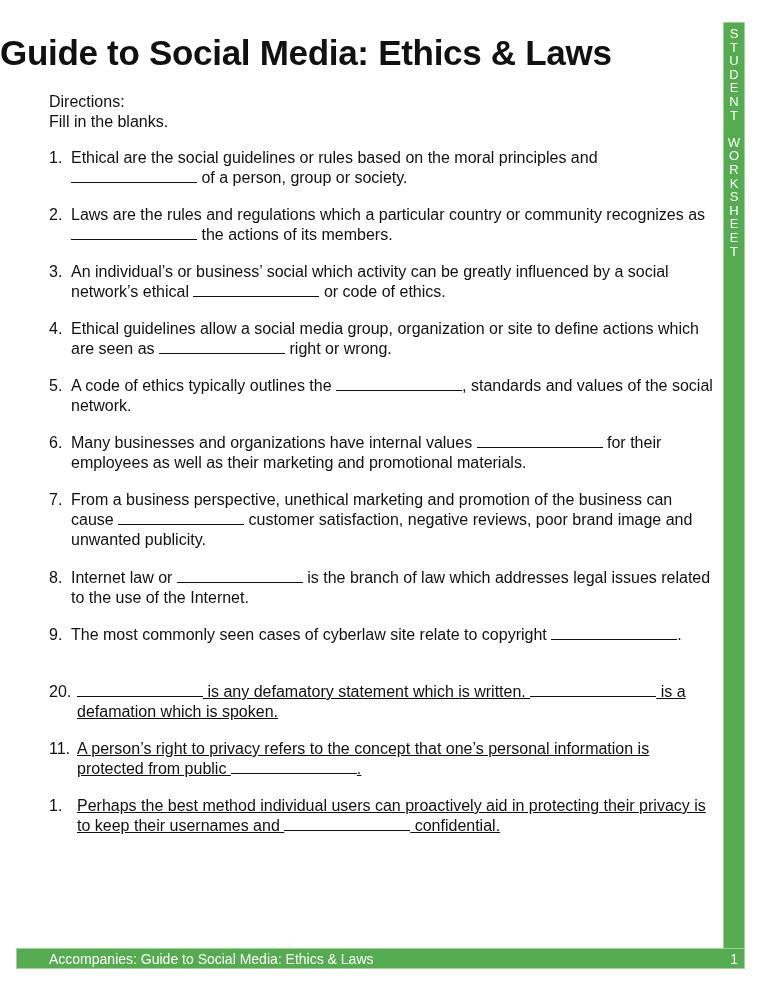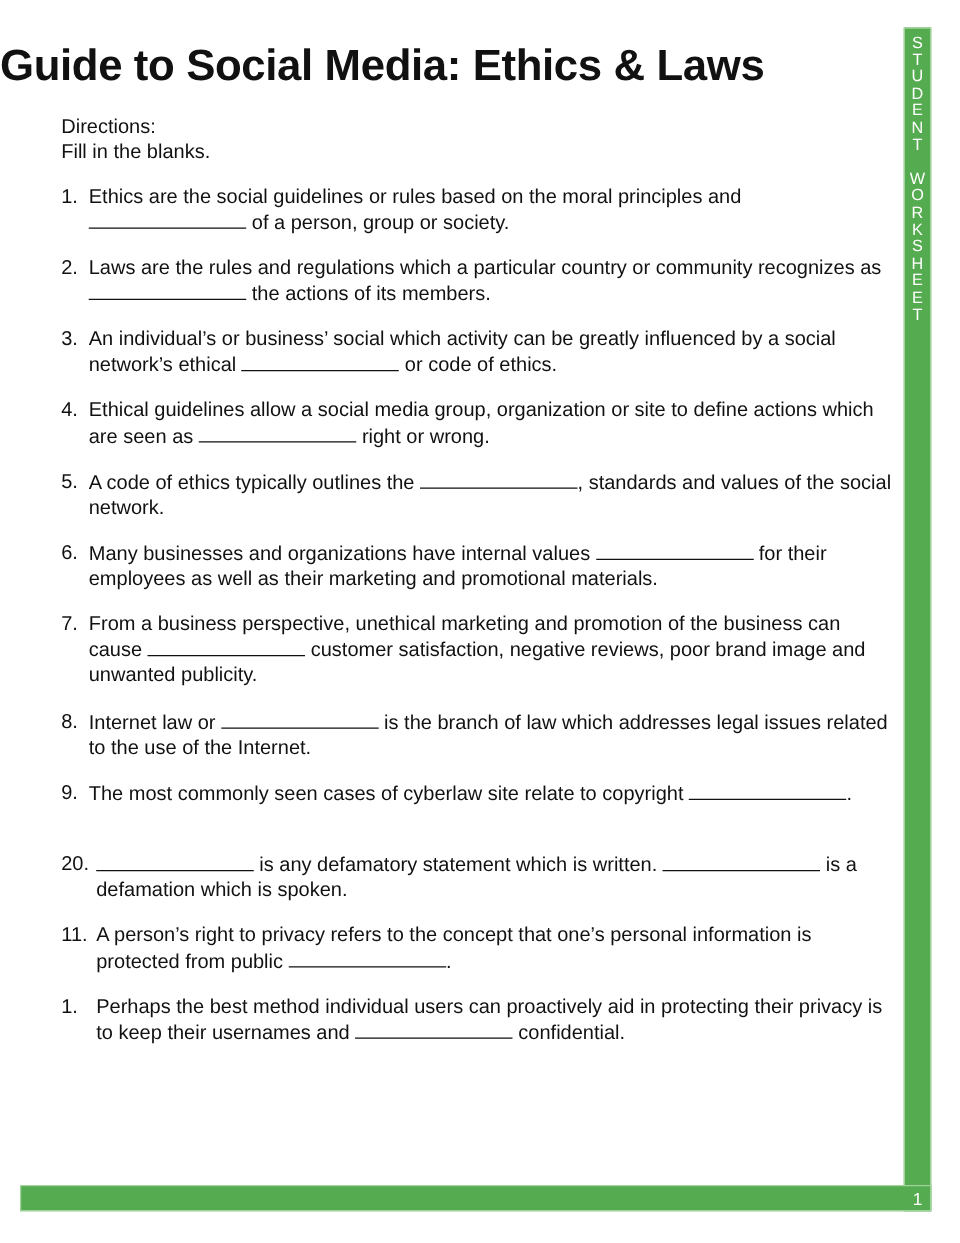--- a/index.html
+++ b/index.html
@@ -10,21 +10,21 @@
   .footer-bar { position:absolute; left:16px; top:948px; width:729px; height:21px; background:#55ab4f; border:1px solid #9fd39a; box-sizing:border-box; }
   .footer-text { position:absolute; left:32px; top:2px; color:#fff; font-size:14px; line-height:16px; }
   .page-num { position:absolute; right:6px; top:2px; color:#fff; font-size:14px; line-height:16px; }
   .title { position:absolute; left:0; top:33px; width:758px; text-align:left; font-size:35px; font-weight:bold; letter-spacing:-0.3px; }
   .directions { position:absolute; left:49px; top:92px; font-size:16px; line-height:20px; }
   .directions .label { display:block; }
   .questions { position:absolute; left:49px; top:148px; width:665px; font-size:16px; line-height:20px; }
   .q { position:absolute; left:0; width:665px; }
   .q .num { position:absolute; left:0; top:0; }
   .q .txt { display:block; padding-left:22px; }
-  .q.two .txt { padding-left:28px; }
+  .q.two .txt { padding-left:28px;text-decoration:underline; }
   .blank { display:inline-block; width:126px; border-bottom:1px solid #111; height:14px; vertical-align:baseline; }
 </style>
 </head>
 <body>
 
 <div class="side-bar">
   <div class="side-text" id="side-text">
       <span>S</span>
       <span>T</span>
       <span>U</span>
@@ -48,21 +48,21 @@
 <div class="title">Guide to Social Media: Ethics &amp; Laws</div>
 
 <div class="directions">
   <span class="label">Directions:</span>
   <span>Fill in the blanks.</span>
 </div>
 
 <div class="questions" id="questions">
     <div class="q" style="top: 0px;">
       <span class="num">1.</span>
-      <span class="txt"><span>Ethics are the social guidelines or rules based on the moral principles and </span><span class="blank"></span><span> of a person, group or society.</span></span>
+      <span class="txt"><span>Ethical are the social guidelines or rules based on the moral principles and </span><span class="blank"></span><span> of a person, group or society.</span></span>
     </div>
     <div class="q" style="top: 57px;">
       <span class="num">2.</span>
       <span class="txt"><span>Laws are the rules and regulations which a particular country or community recognizes as </span><span class="blank"></span><span> the actions of its members.</span></span>
     </div>
     <div class="q" style="top: 114px;">
       <span class="num">3.</span>
       <span class="txt"><span>An individual’s or business’ social which activity can be greatly influenced by a social network’s ethical </span><span class="blank"></span><span> or code of ethics.</span></span>
     </div>
     <div class="q" style="top: 171px;">
@@ -97,14 +97,15 @@
       <span class="num">11.</span>
       <span class="txt"><span>A person’s right to privacy refers to the concept that one’s personal information is protected from public </span><span class="blank"></span><span>.</span></span>
     </div>
     <div class="q two" style="top: 648px;">
       <span class="num">1.</span>
       <span class="txt"><span>Perhaps the best method individual users can proactively aid in protecting their privacy is to keep their usernames and </span><span class="blank"></span><span> confidential.</span></span>
     </div>
   </div>
 
 <div class="footer-bar">
+  <span class="footer-text">Accompanies: Guide to Social Media: Ethics &amp; Laws</span>
   <span class="page-num">1</span>
 </div>
 
 </body></html>

